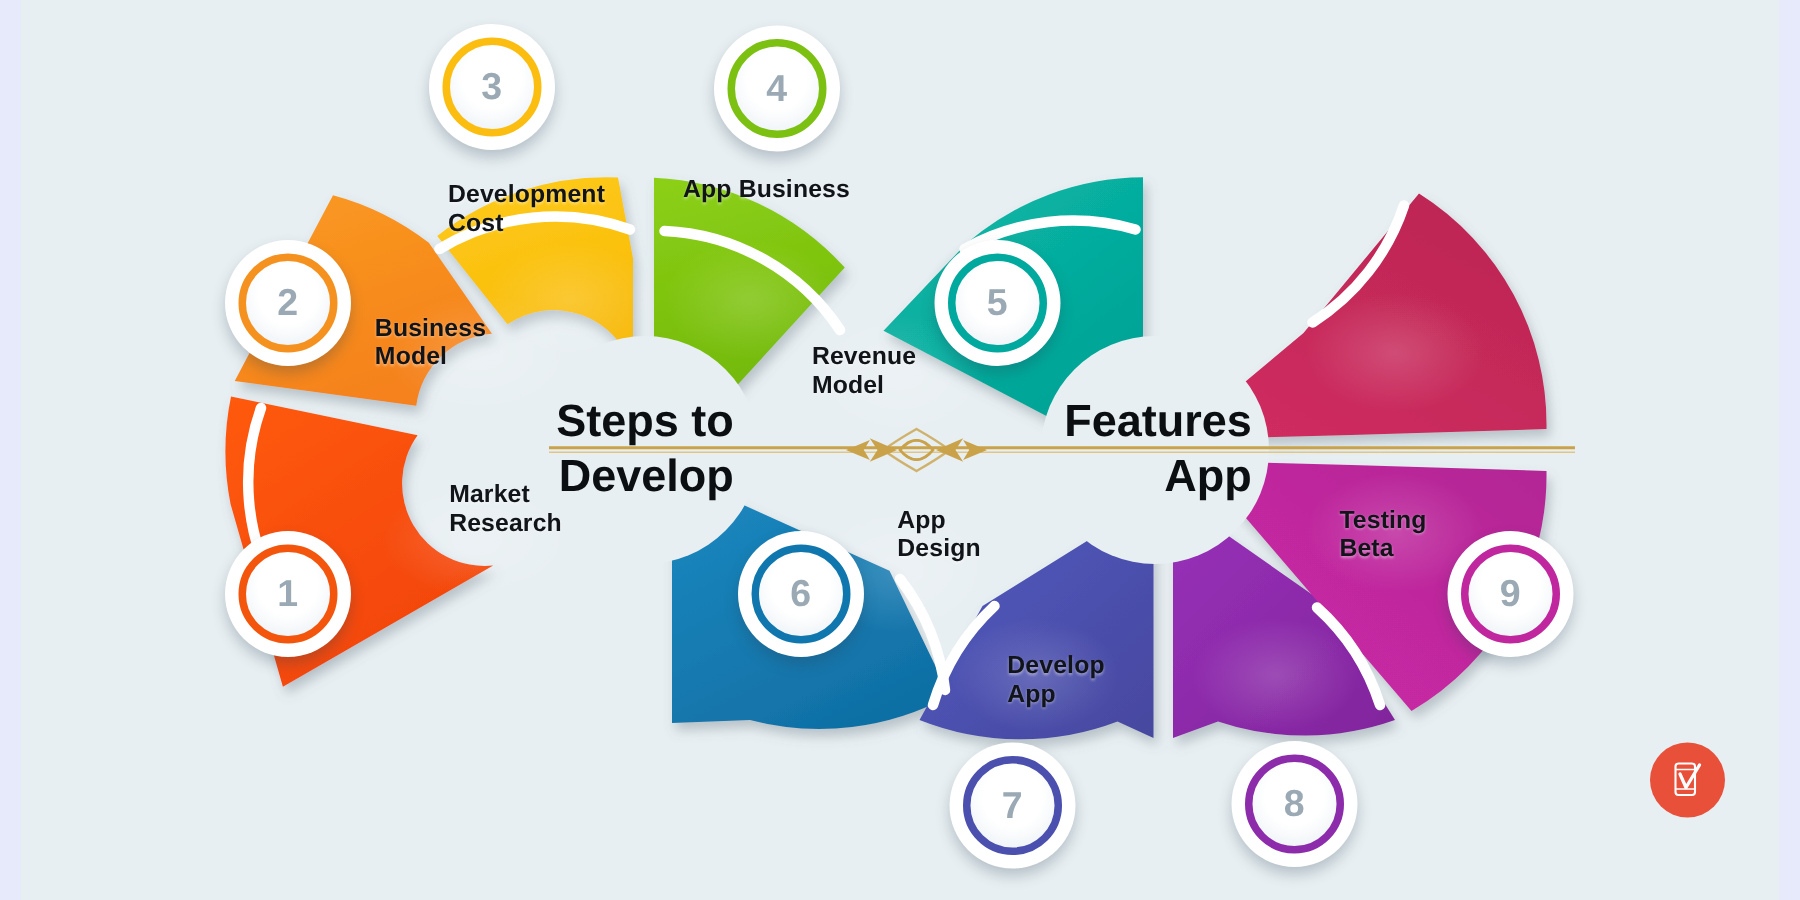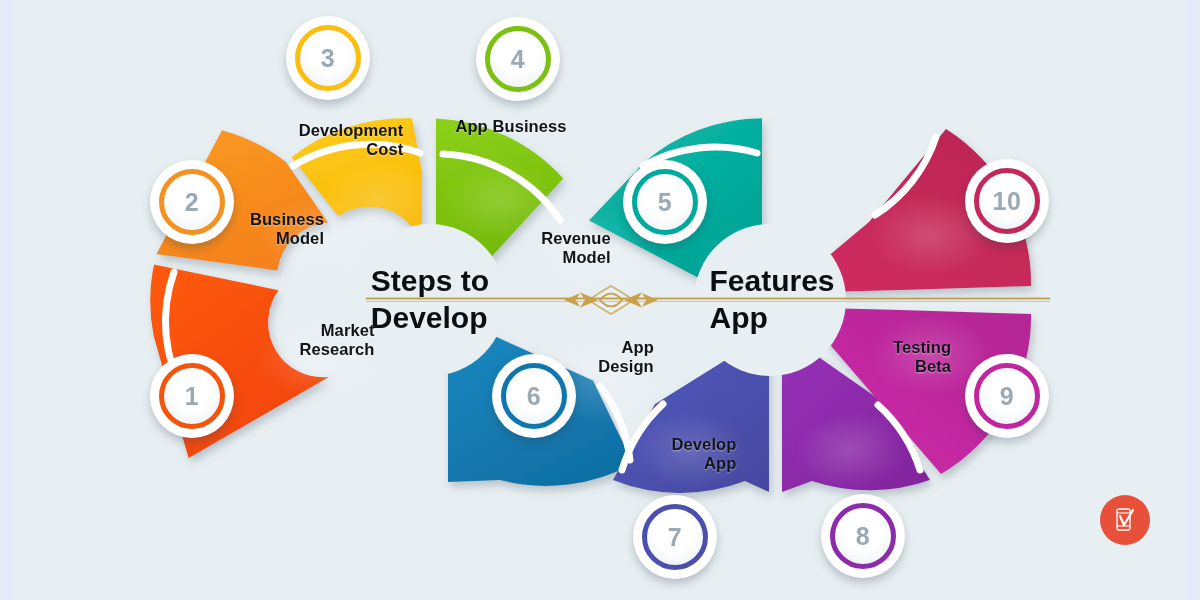--- a/index.html
+++ b/index.html
@@ -19,21 +19,21 @@
   #canvas{position:absolute;left:-14px;top:0;width:1200px;height:600px;}
   svg.art{position:absolute;left:0;top:0;width:1200px;height:600px;}
 
   
   .seg-label{
     position:absolute;
     color:#111418;
     font-weight:700;
     font-size:16.5px;
     line-height:1.16;
-    text-align:right;
+    text-align:left;
     letter-spacing:.1px;
     text-shadow:0 1px 2px rgba(255,255,255,.45);
     white-space:pre-line;
     transform:translate(-50%,-50%);
     pointer-events:none;
   }
 
   
   .badge{
     position:absolute;
@@ -53,21 +53,21 @@
     background:radial-gradient(circle at 50% 40%, #ffffff 45%, #e7eef3 100%);
   }
   .badge .num{
     font-size:25px;font-weight:700;color:#9aa9b4;line-height:1;
     letter-spacing:.5px;
   }
 
   
   .center-title{
     position:absolute;
-    text-align:left;
+    text-align:right;
     color:#0c0f12;
     font-weight:700;
     font-size:30px;
     line-height:1.22;
     transform:translate(-50%,-50%);
     white-space:pre-line;
     pointer-events:none;
   }
 
   
@@ -264,25 +264,20 @@
   <div class="badge" style="left:863px;top:536px;">
     <div class="ring" style="border-color:#8c2cab;">
       <span class="num">8</span>
     </div>
   </div>
   <div class="badge" style="left:1007px;top:396px;">
     <div class="ring" style="border-color:#c0269e;">
       <span class="num">9</span>
     </div>
   </div>
-  <div class="badge" style="left:1007px;top:201px;">
-    <div class="ring" style="border-color:#c4285a;">
-      <span class="num">10</span>
-    </div>
-  </div>
 
   <div class="logo" style="left:1100px;top:495px;">
     <svg width="30" height="30" viewBox="0 0 30 30">
       <rect x="7" y="4" width="13" height="21" rx="2" fill="none" stroke="#ffffff" stroke-width="1.4"></rect>
       <line x1="7" y1="8" x2="20" y2="8" stroke="#ffffff" stroke-width="1.1"></line>
       <line x1="7" y1="21" x2="20" y2="21" stroke="#ffffff" stroke-width="1.1"></line>
       <path d="M10 11 L14 20 L23 5" fill="none" stroke="#ffffff" stroke-width="2.2" stroke-linecap="round" stroke-linejoin="round"></path>
     </svg>
   </div>
 

